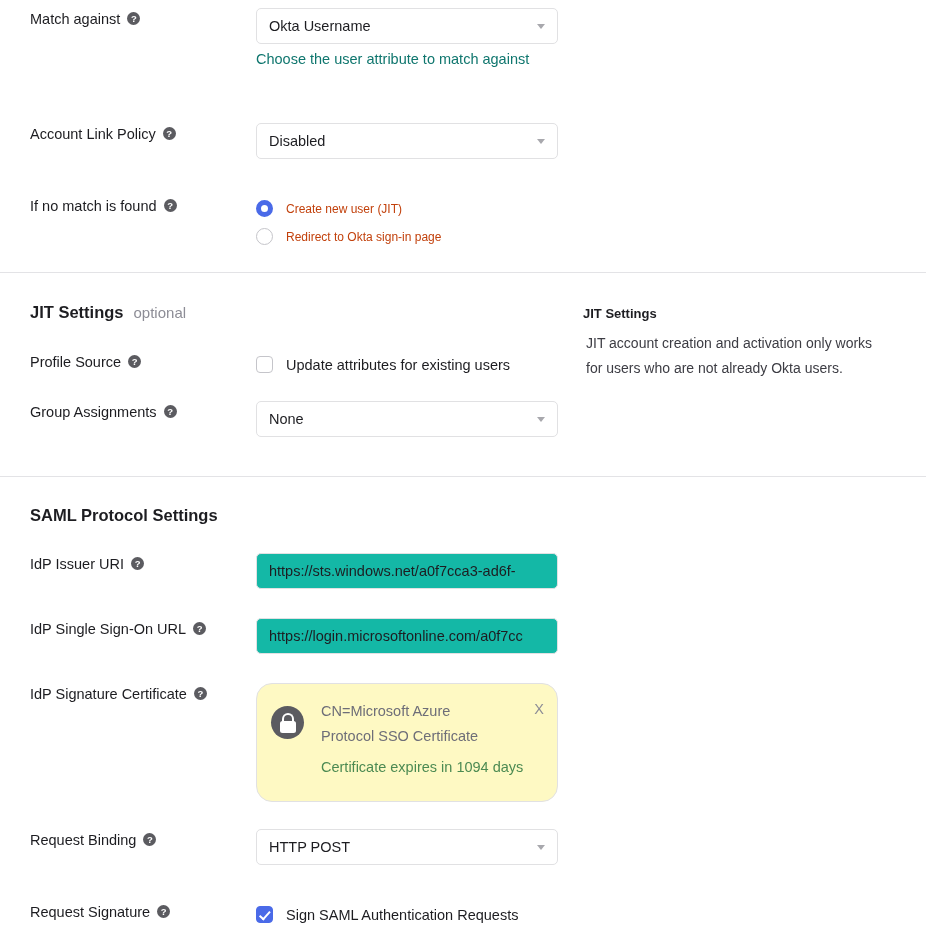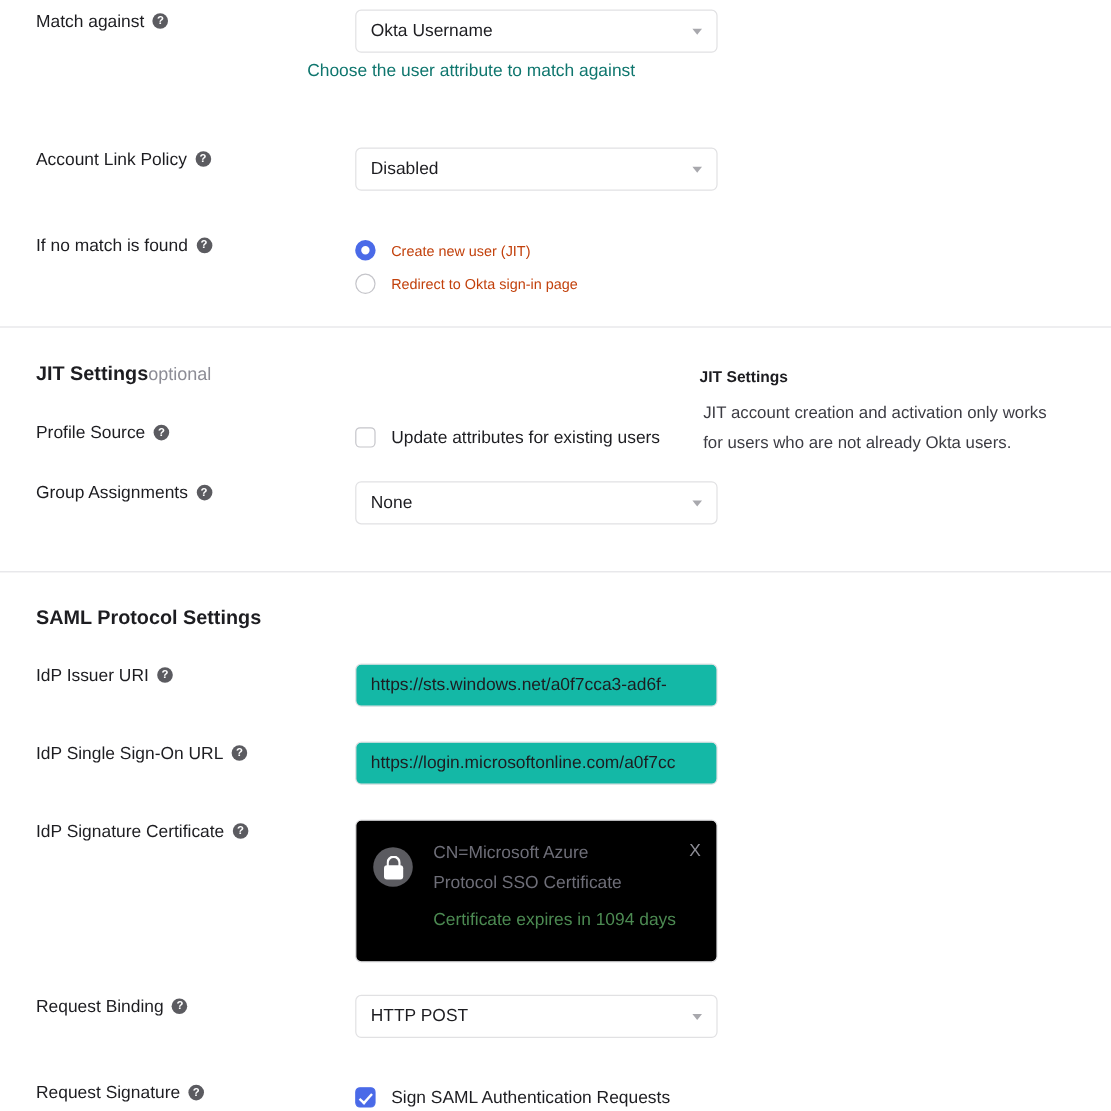--- a/index.html
+++ b/index.html
@@ -16,21 +16,21 @@
   
   .row { position: absolute; left: 0; width: 926px; }
   .label-col {
     position: absolute; left: 30px; top: 0;
     width: 216px;
     font-size: 14.5px; line-height: 20px;
     color: #1d1d21;
     white-space: nowrap;
   }
   .label-col .txt { vertical-align: middle; }
-  .field-col { position: absolute; left: 256px; top: 0; margin-left: 40px; }
+  .field-col { position: absolute; left: 256px; top: 0; }
 
   
   .help-icon {
     display: inline-block; vertical-align: middle;
     width: 13px; height: 13px; border-radius: 50%;
     background: #5b5b60;
     position: relative; top: -1px; margin-left: 7px;
   }
   .help-icon::after {
     content: "?";
@@ -118,40 +118,41 @@
   }
 
   
   .sec-head {
     position: absolute; left: 30px;
     font-size: 16.5px; font-weight: 700; color: #1d1d21;
     white-space: nowrap;
   }
   .sec-head .optional {
     font-size: 15px; font-weight: 400; color: #8d8d96;
+    margin-left: 10px;
   }
 
   
   .aside-title {
     position: absolute; left: 583px;
     font-size: 13px; font-weight: 700; color: #1d1d21;
     white-space: nowrap;
   }
   .aside-body {
     position: absolute; left: 586px;
     width: 336px;
     font-size: 14px; line-height: 25px; color: #3c3c43;
   }
 
   
   .cert {
     position: relative;
     width: 302px; height: 119px;
-    border: 1px solid #e1e1e3; border-radius: 5px;
-    background: #000000;
+    border: 1px solid #e1e1e3; border-radius: 16px;
+    background: #fef9c3;
   }
   .lock {
     position: absolute; left: 14px; top: 22px;
     width: 33px; height: 33px; border-radius: 50%;
     background: #5b5b60;
   }
   .lock .shackle {
     position: absolute; left: 10.5px; top: 7px;
     width: 12px; height: 11px;
     border: 2.6px solid #ffffff; border-bottom: none;

